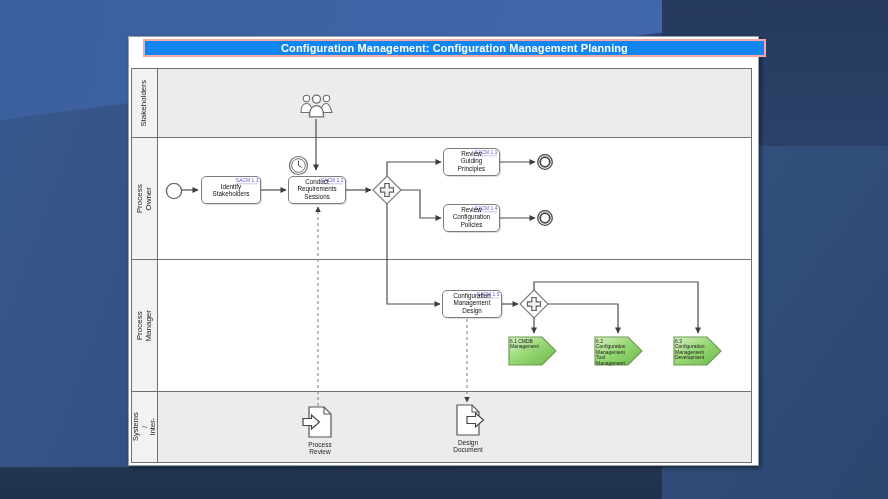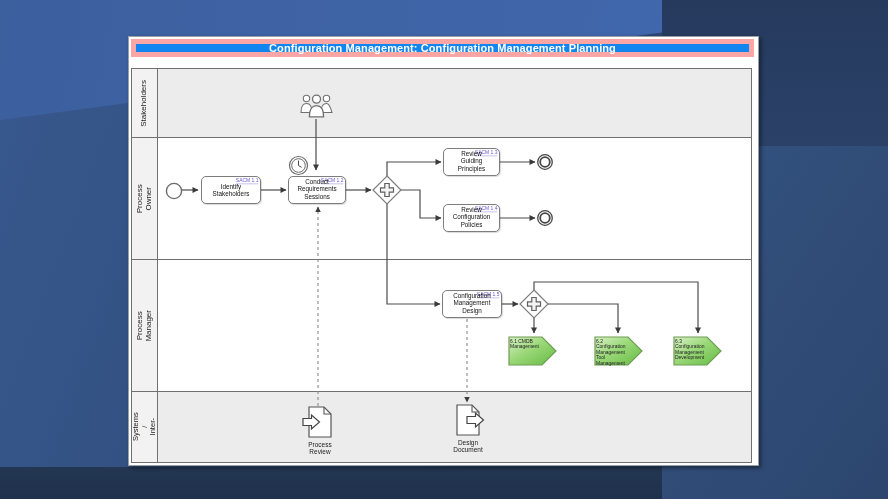--- a/index.html
+++ b/index.html
@@ -14,22 +14,22 @@
   .bg-topright{position:absolute;left:662px;top:0;width:226px;height:146px;
     background:linear-gradient(180deg,#253a5d,#2b4168);}
   .bg-right{position:absolute;left:662px;top:146px;width:226px;height:353px;
     background:linear-gradient(125deg,#345381,#2c466e);}
   .bg-bottomleft{position:absolute;left:0;top:467px;width:662px;height:32px;
     background:linear-gradient(180deg,#233652,#1f314c);}
   
   #panel{position:absolute;left:128px;top:36px;width:631px;height:430px;
     background:#ffffff;border:1px solid #9aa0a6;box-sizing:border-box;
     box-shadow:2px 2px 4px rgba(0,0,0,.45);}
-  #titlebar{position:absolute;left:2px;top:2px;width:623px;height:18px;
-    background:#1185f0;border:5px solid #fca5a5;box-sizing:border-box;
+  #titlebar{position:absolute;left:14px;top:2px;width:623px;height:18px;
+    background:#1185f0;border:2px solid #fca5a5;box-sizing:border-box;
     display:flex;align-items:center;justify-content:center;
     color:#ffffff;font-weight:bold;font-size:11px;letter-spacing:.1px;}
   #lanetable{position:absolute;left:2px;top:31px;width:621px;height:395px;
     border:1px solid #707070;box-sizing:border-box;display:flex;flex-direction:column;}
   .lane{display:flex;flex-direction:row;box-sizing:border-box;}
   .lane + .lane{border-top:1px solid #707070;}
   .lane-label{width:26px;box-sizing:border-box;border-right:1px solid #707070;
     background:#f2f2f2;display:flex;align-items:center;justify-content:center;overflow:hidden;}
   .lane-label span{transform:rotate(-90deg);white-space:pre-line;text-align:center;
     font-size:8px;color:#1c1c1c;line-height:1.1;}

